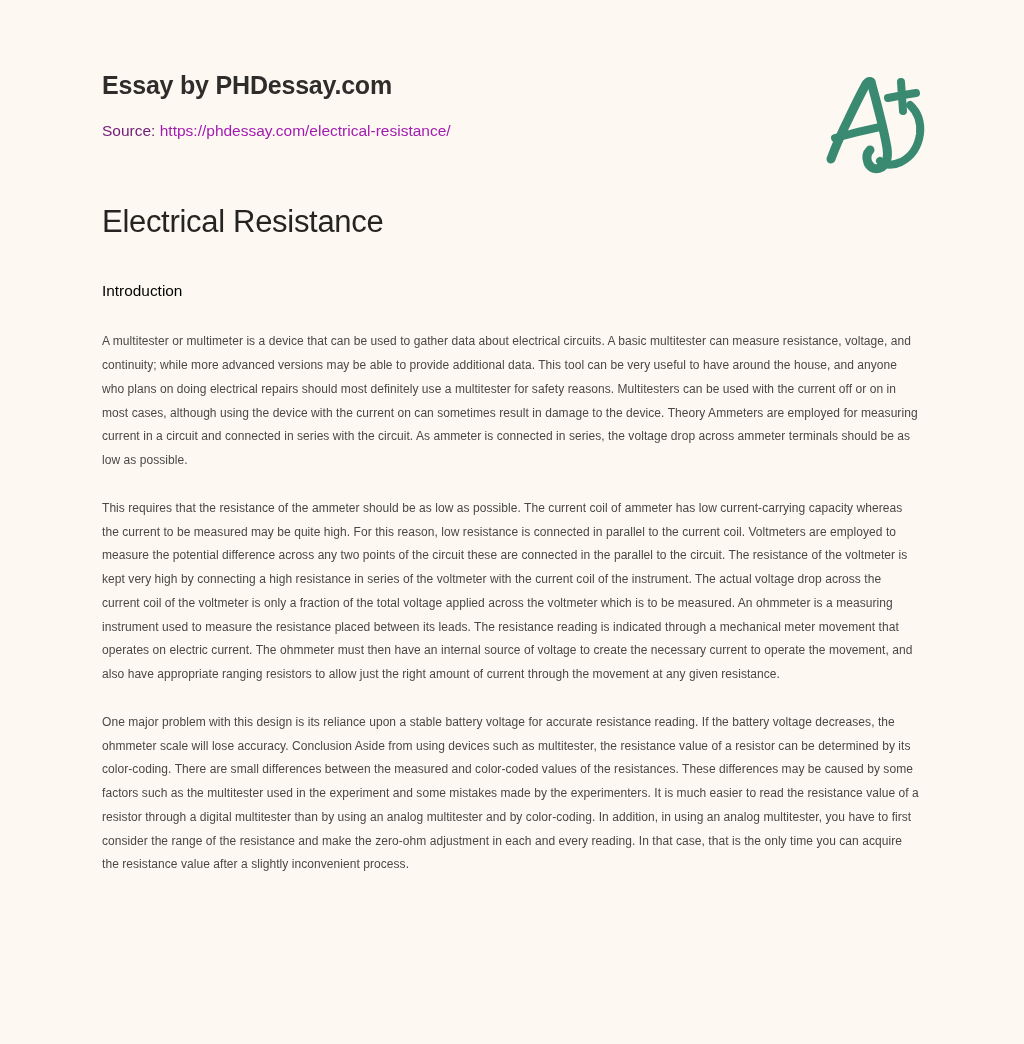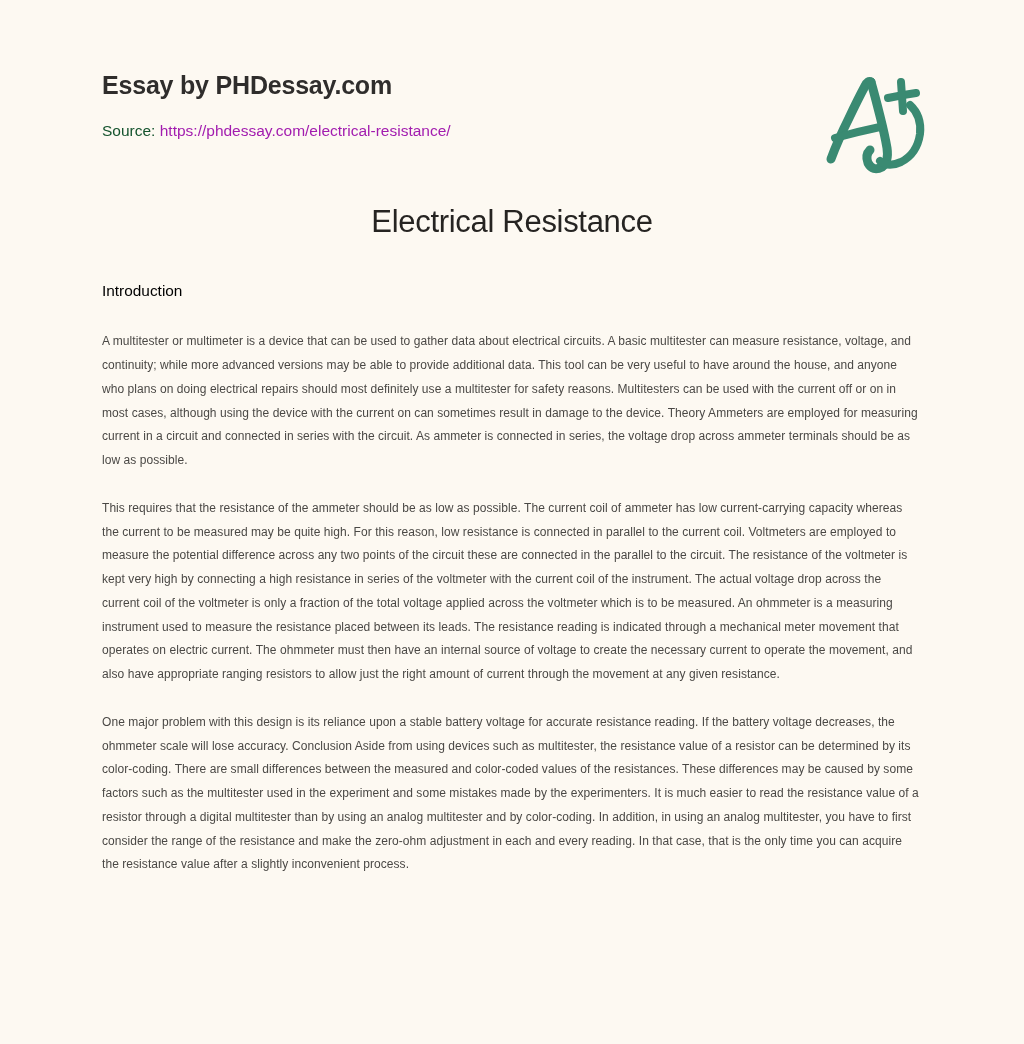--- a/index.html
+++ b/index.html
@@ -38,21 +38,21 @@
     margin: 0;
   }
 
   .source-line {
     margin-top: 21px;
     font-size: 15.5px;
     color: #8a8683;
     line-height: 1.3;
     white-space: nowrap;
   }
-  .source-label { color: #14532d; }
+  .source-label { color: #701a75; }
   .source-url {
     color: #a21caf;
     text-decoration: none;
   }
 
   
   .logo {
     position: absolute;
     top: 58px;
     right: 78px;
@@ -67,21 +67,20 @@
     margin-top: 62px;
   }
 
   .doc-title {
     font-size: 31px;
     font-weight: normal;
     letter-spacing: -0.3px;
     color: #262422;
     margin: 0 0 34px 0;
     line-height: 1.25;
-    text-align: center;
   }
 
   .body-text p {
     font-size: 12px;
     line-height: 1.98;
     color: #4a4845;
     margin: 0 0 24px 0;
     text-align: left;
     letter-spacing: 0.005em;
   }

